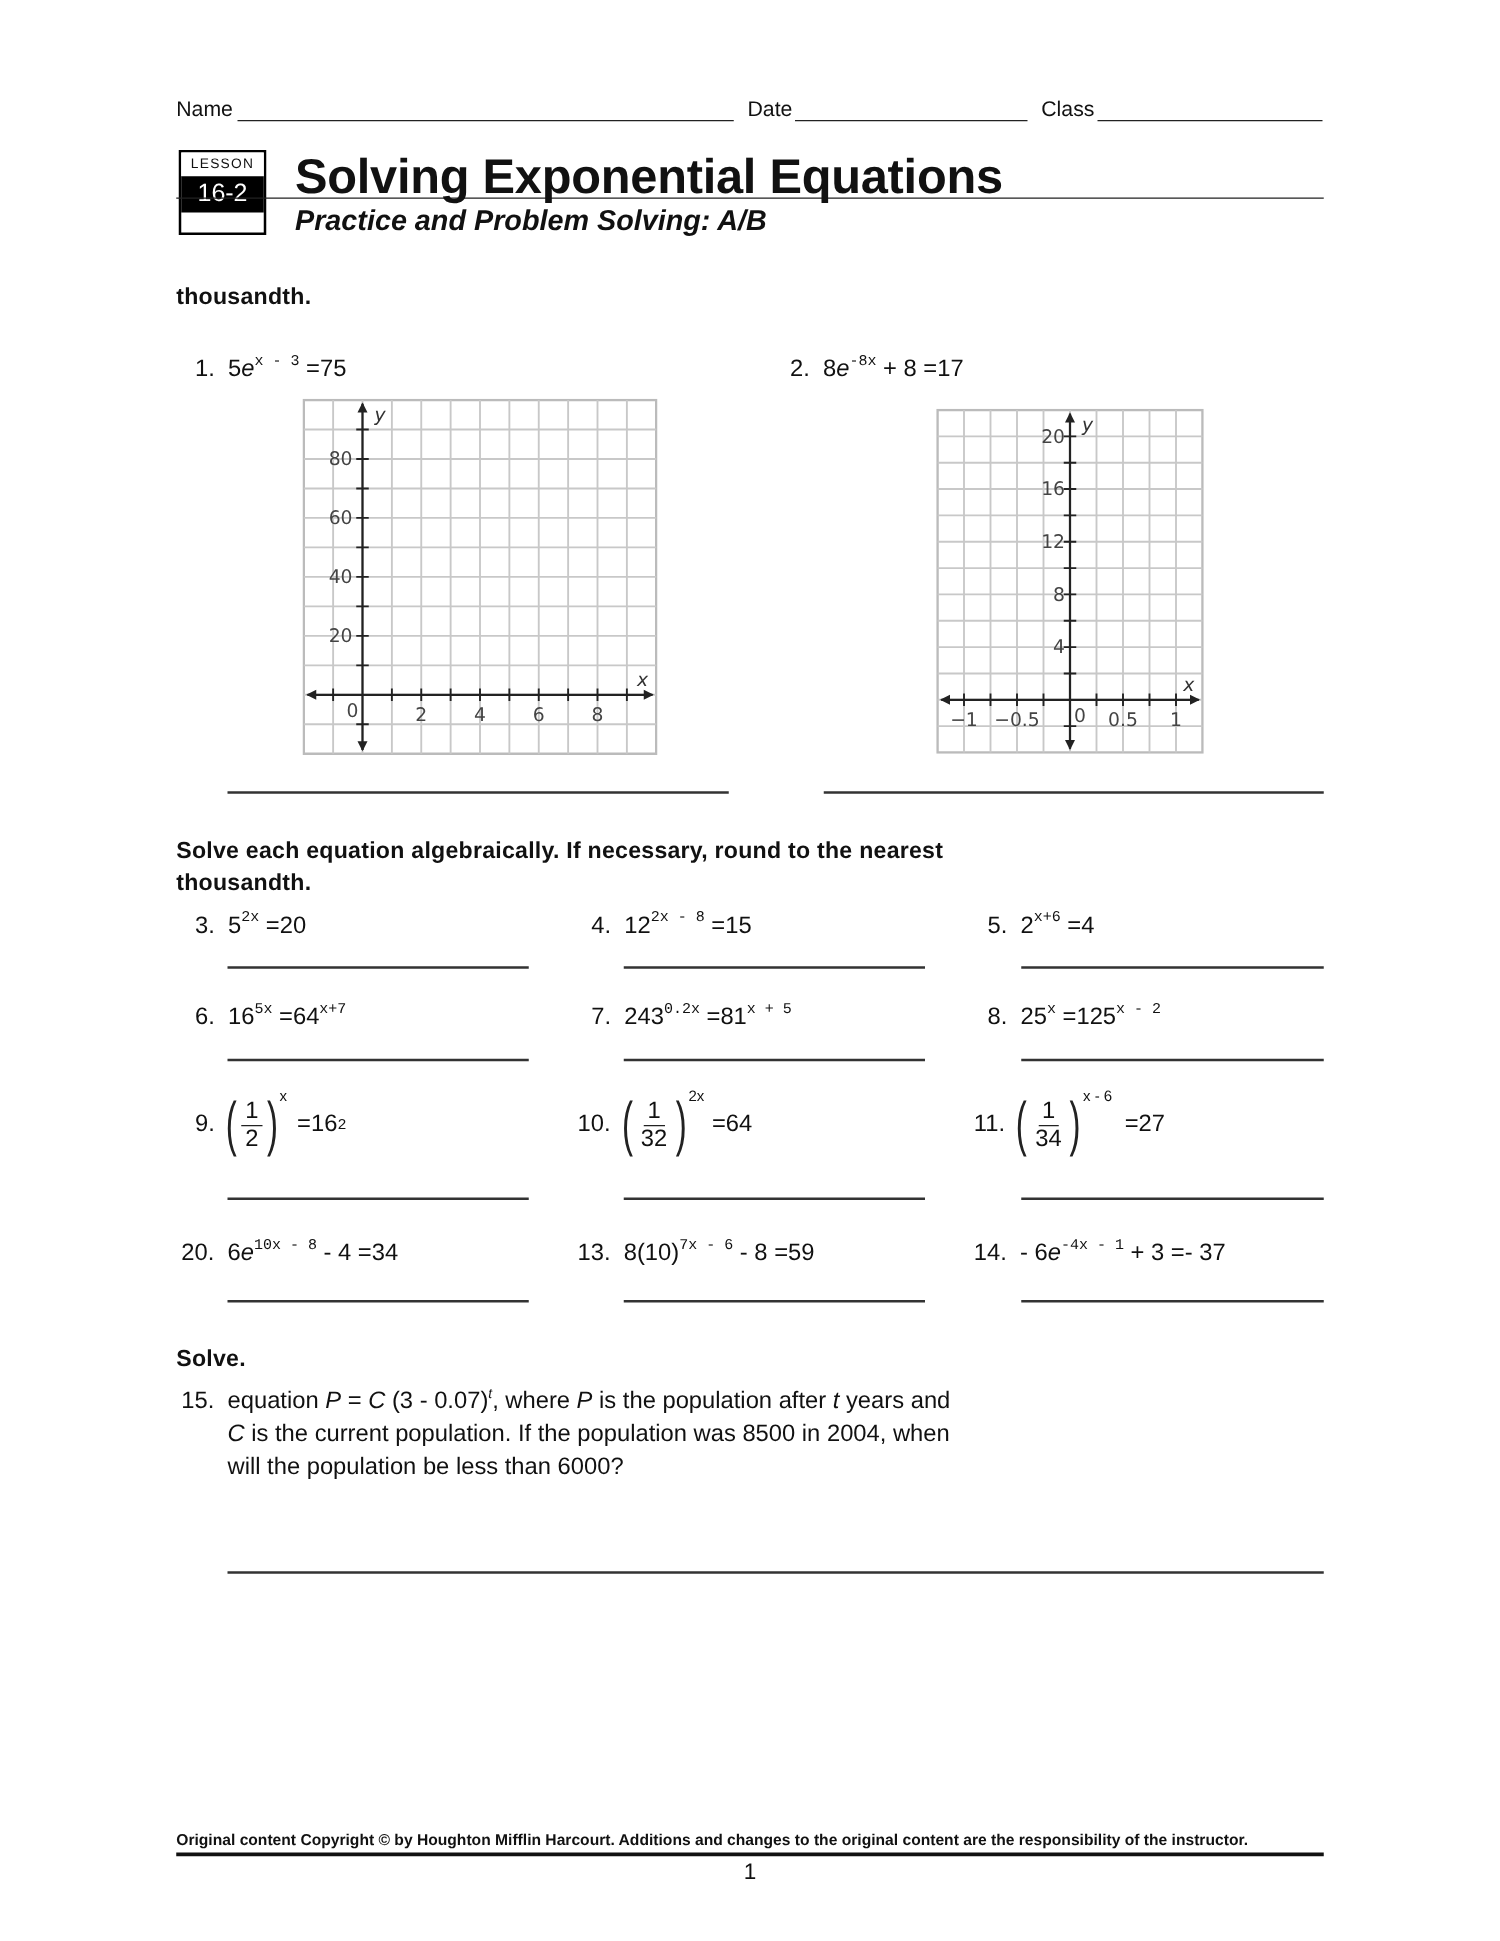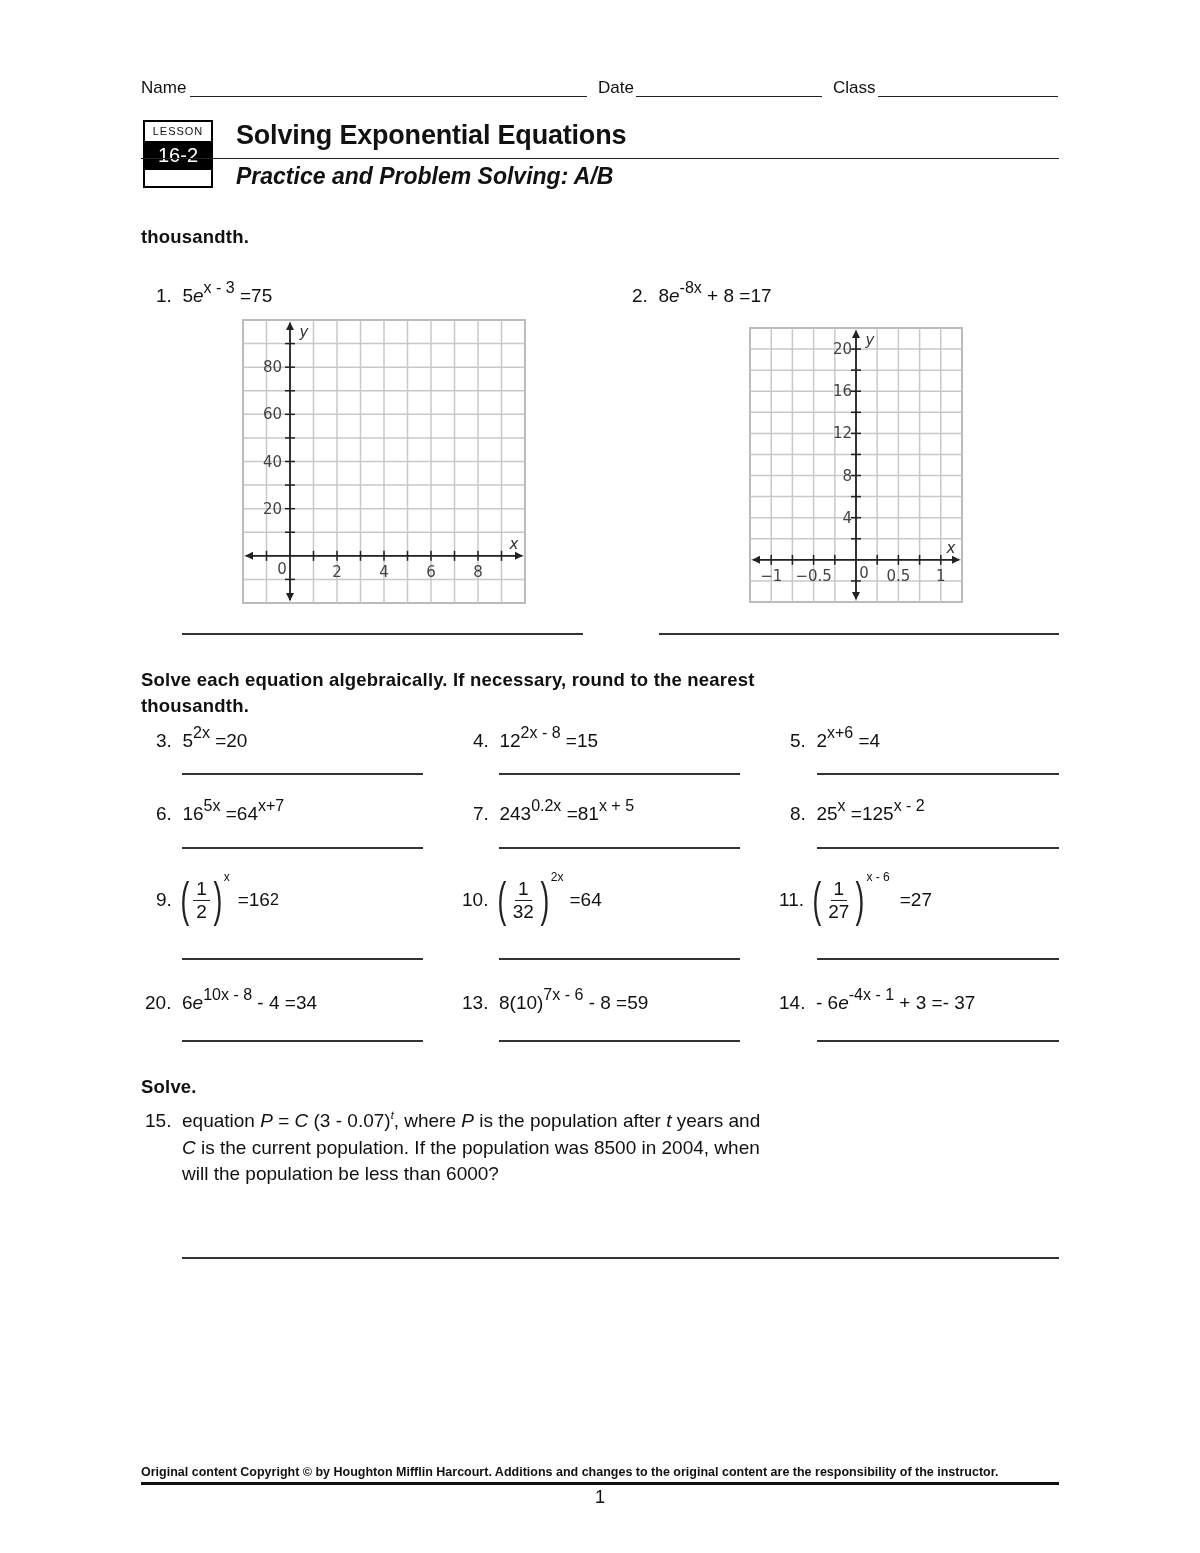--- a/index.html
+++ b/index.html
@@ -1,24 +1,24 @@
 <!DOCTYPE html>
 <html><head>
 <meta charset="utf-8">
 <style>
   html, body { margin: 0; padding: 0; background: #fff; }
   body { width: 1200px; height: 1553px; position: relative; font-family: "Liberation Sans", sans-serif; color: #111; overflow: hidden; }
   .abs { position: absolute; }
   .hdr-label { font-size: 17px; }
   .uline { position: absolute; border-bottom: 1.5px solid #222; height: 0; }
-  .title { font-size: 27px; font-weight: bold; letter-spacing: -0.2px; }
+  .title { font-size: 39px; font-weight: bold; letter-spacing: -0.2px; }
   .subtitle { font-size: 23px; font-weight: bold; font-style: italic; text-align: center; }
   .instr { font-size: 18.5px; font-weight: bold; line-height: 26px; letter-spacing: 0.2px; }
   .prob { font-size: 19px; white-space: nowrap; }
-  .prob sup { font-size: 16px; vertical-align: 9px; line-height: 0; }
+  .prob sup { font-size: 12px; vertical-align: 9px; line-height: 0; font-family: Liberation Mono, monospace; }
   .prob i { font-style: italic; }
   .ansline { position: absolute; border-bottom: 2px solid #333; height: 0; }
   .frac { display: inline-flex; align-items: center; vertical-align: middle; }
   .paren { font-size: 48px; font-weight: 100; line-height: 1; transform: scaleX(0.55); display: inline-block; color: #222; }
   .fr { display: inline-flex; flex-direction: column; align-items: center; font-size: 19px; line-height: 22px; }
   .fr .num { border-bottom: 1.5px solid #222; padding: 0 3px; }
   .fr .den { padding: 0 3px; }
   .fsup { font-size: 12px; align-self: flex-start; margin-top: -6px; margin-left: -2px; }
   .para { font-size: 19px; line-height: 26.5px; }
   .para i { font-style: italic; }
@@ -247,21 +247,21 @@
     <span class="fsup">2x</span>
   </span>
   <span style="margin-left:6px;"> =64</span>
 </div>
 <div class="abs prob" style="left:779px; top:876px; display:flex; align-items:center;">
   <span>11.</span>&nbsp;
   <span class="frac">
     <span class="paren">(</span>
     <span class="fr">
         <span class="num">1</span>
-        <span class="den">27</span>
+        <span class="den">34</span>
       </span>
     <span class="paren">)</span>
     <span class="fsup">x - 6</span>
   </span>
   <span style="margin-left:10px;"> =27</span>
 </div>
 <div class="ansline" style="left:182px; width:241px; top:958px;"></div>
 <div class="ansline" style="left:499px; width:241px; top:958px;"></div>
 <div class="ansline" style="left:817px; width:242px; top:958px;"></div>
 

